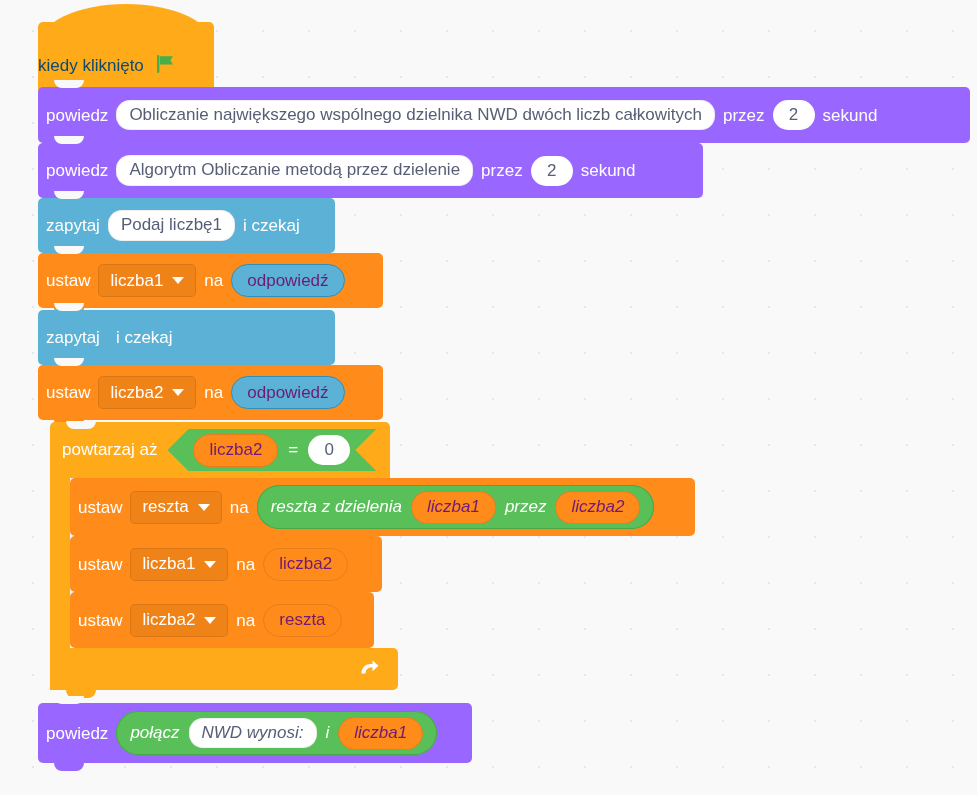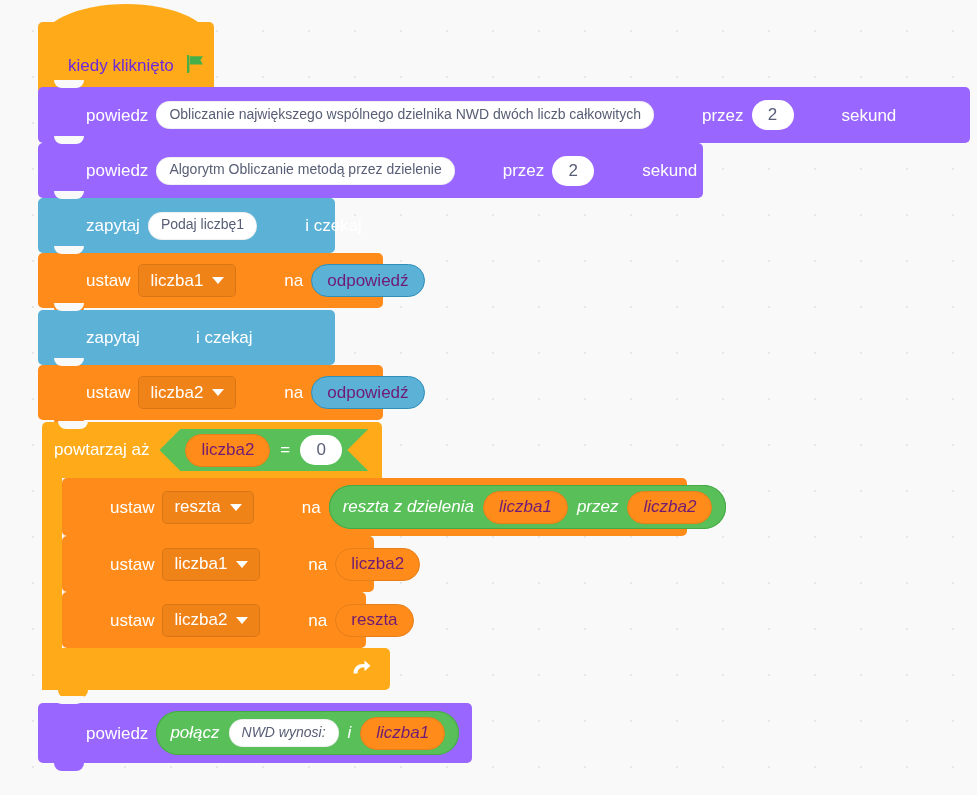--- a/index.html
+++ b/index.html
@@ -21,21 +21,21 @@
   
   .blk {
     position: absolute;
     display: flex;
     align-items: center;
     color: #ffffff;
     font-size: 17px;
     white-space: nowrap;
     border-radius: 5px;
   }
-  .blk .lbl { padding: 0 8px; line-height: 1; margin-left: 40px; }
+  .blk .lbl { padding: 0 8px; line-height: 1; }
 
   
   .notch-top::before,
   .notch-bot::after {
     content: "";
     position: absolute;
     left: 16px;
     width: 30px; height: 8px;
     background: inherit;
   }
@@ -56,38 +56,38 @@
   }
   .hat .dome {
     position: absolute; top: -18px; left: 0;
     width: 176px; height: 42px;
     background: #ffab19;
     border-radius: 88px 88px 0 0 / 42px 42px 0 0;
   }
   .hat .hat-inner {
     position: absolute; left: 0; top: 16px;
     height: 56px; display: flex; align-items: center;
-    padding-left: 30px;
-    color: #6d28d9; font-size: 17px; z-index: 2;
+    padding-left: 0;
+    color: #0c4a6e; font-size: 17px; z-index: 2;
   }
   .hat .bump {
     position: absolute; bottom: -8px; left: 16px;
     width: 30px; height: 8px; background: #ffab19;
     border-radius: 0 0 9px 9px;
   }
 
   .flag { margin-left: 9px; display:inline-block; vertical-align:middle; }
 
   
   .txtin {
     background: #ffffff;
     color: #575e75;
     border-radius: 14px;
     padding: 4px 13px 5px;
-    font-size: 14px;
+    font-size: 17px;
     line-height: 1.25;
     min-height: 28px;
     display: flex; align-items: center;
     box-shadow: inset 0 0 0 1px rgba(0,0,0,.06);
   }
   .numin {
     background: #ffffff;
     color: #575e75;
     border-radius: 16px;
     min-width: 42px; height: 30px;
@@ -225,21 +225,21 @@
   <div class="blk c-vars notch-top notch-bot" style="left:38px; top:365px; width:345px; height:55px;">
     <span class="lbl">ustaw</span>
     <div class="dropdown">
       <span>liczba2</span>
       <span class="caret"></span>
     </div>
     <span class="lbl">na</span>
     <div class="rep rep-sens">odpowiedź</div>
   </div>
 
-  <div class="cblock" style="left:42px; top:422px;">
+  <div class="cblock" style="left:50px; top:422px;">
     <div class="c-head">
       <span class="lbl">powtarzaj aż</span>
       <div class="bool">
         <div class="rep rep-vars">liczba2</div>
         <span>=</span>
         <div class="numin">0</div>
       </div>
     </div>
 
     <div class="c-body">

